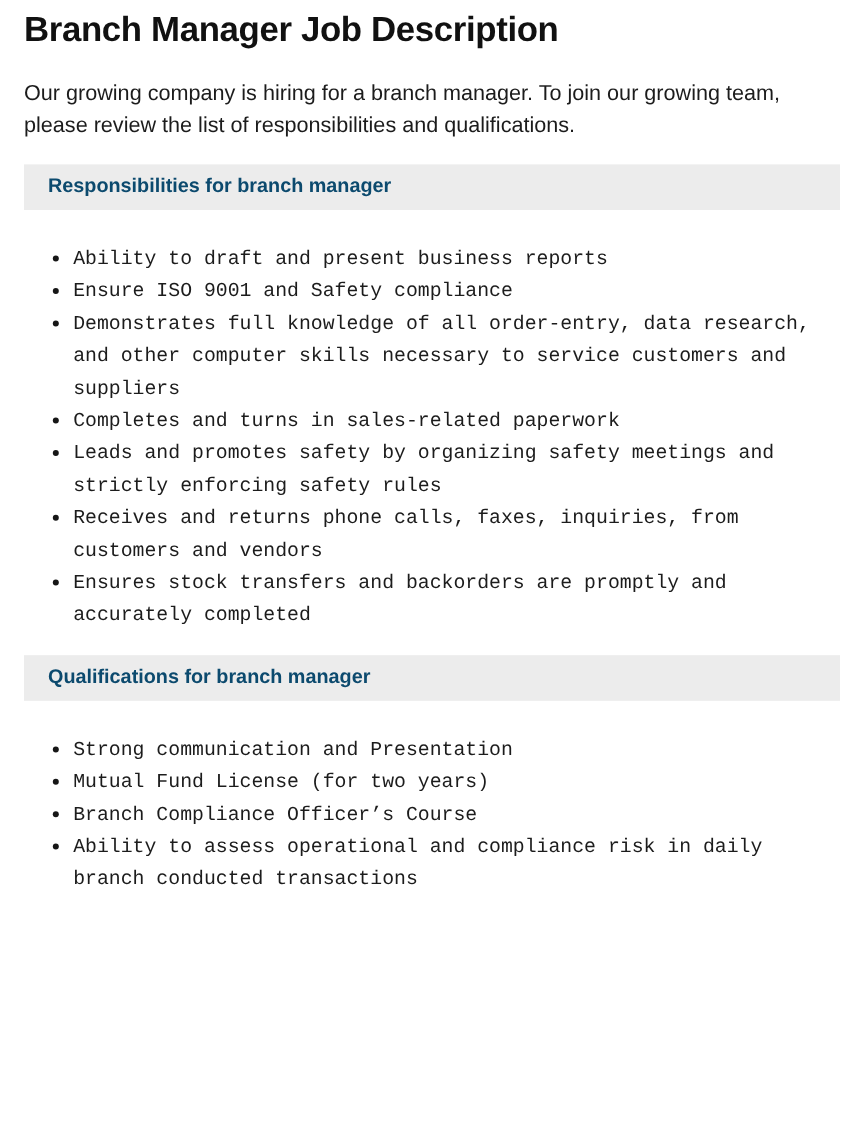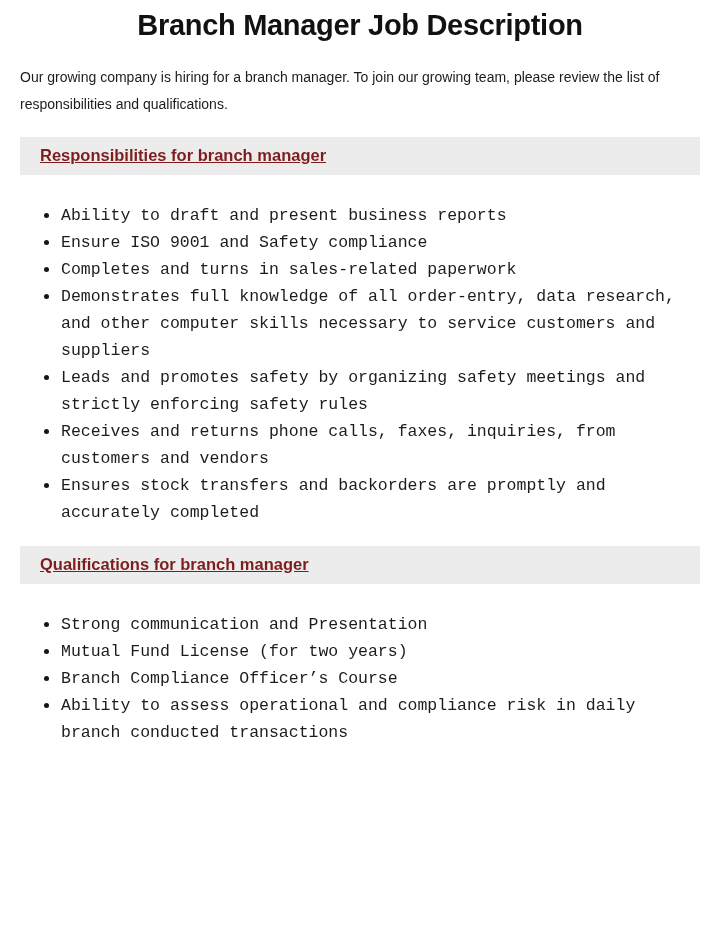--- a/index.html
+++ b/index.html
@@ -8,44 +8,42 @@
     width: 720px;
     font-family: "Liberation Sans", sans-serif;
     color: #161616;
   }
   .page {
     width: 720px;
     min-height: 948px;
     padding: 6px 20px 20px 20px;
   }
   .doc-title {
-    text-align: center;
     font-size: 29px;
     font-weight: 700;
     letter-spacing: -0.3px;
     line-height: 38px;
     margin-bottom: 20px;
     color: #111111;
   }
   .intro {
-    font-size: 14px;
+    font-size: 18px;
     line-height: 27px;
     margin-bottom: 19px;
     color: #1c1c1c;
   }
   .section-header {
     background: #ececec;
     padding: 9px 20px 10px 20px;
     margin-bottom: 27px;
   }
   .section-header .heading-text {
     font-size: 16.5px;
     font-weight: 700;
-    color: #7f1d1d;
-    text-decoration: underline;
+    color: #0c4a6e;
   }
   ul.bullet-list {
     list-style: none;
     padding-left: 41px;
     margin-bottom: 20px;
     font-family: Liberation Mono, monospace;
   }
   ul.bullet-list li {
     position: relative;
     font-size: 16.5px;
@@ -72,22 +70,22 @@
 
   <p class="intro">Our growing company is hiring for a branch manager. To join our growing team, please review the list of responsibilities and qualifications.</p>
 
   <div class="section-header">
     <span class="heading-text">Responsibilities for branch manager</span>
   </div>
 
   <ul class="bullet-list">
     <li>Ability to draft and present business reports</li>
     <li>Ensure ISO 9001 and Safety compliance</li>
+    <li>Demonstrates full knowledge of all order-entry, data research, and other computer skills necessary to service customers and suppliers</li>
     <li>Completes and turns in sales-related paperwork</li>
-    <li>Demonstrates full knowledge of all order-entry, data research, and other computer skills necessary to service customers and suppliers</li>
     <li>Leads and promotes safety by organizing safety meetings and strictly enforcing safety rules</li>
     <li>Receives and returns phone calls, faxes, inquiries, from customers and vendors</li>
     <li>Ensures stock transfers and backorders are promptly and accurately completed</li>
   </ul>
 
   <div class="section-header">
     <span class="heading-text">Qualifications for branch manager</span>
   </div>
 
   <ul class="bullet-list">

